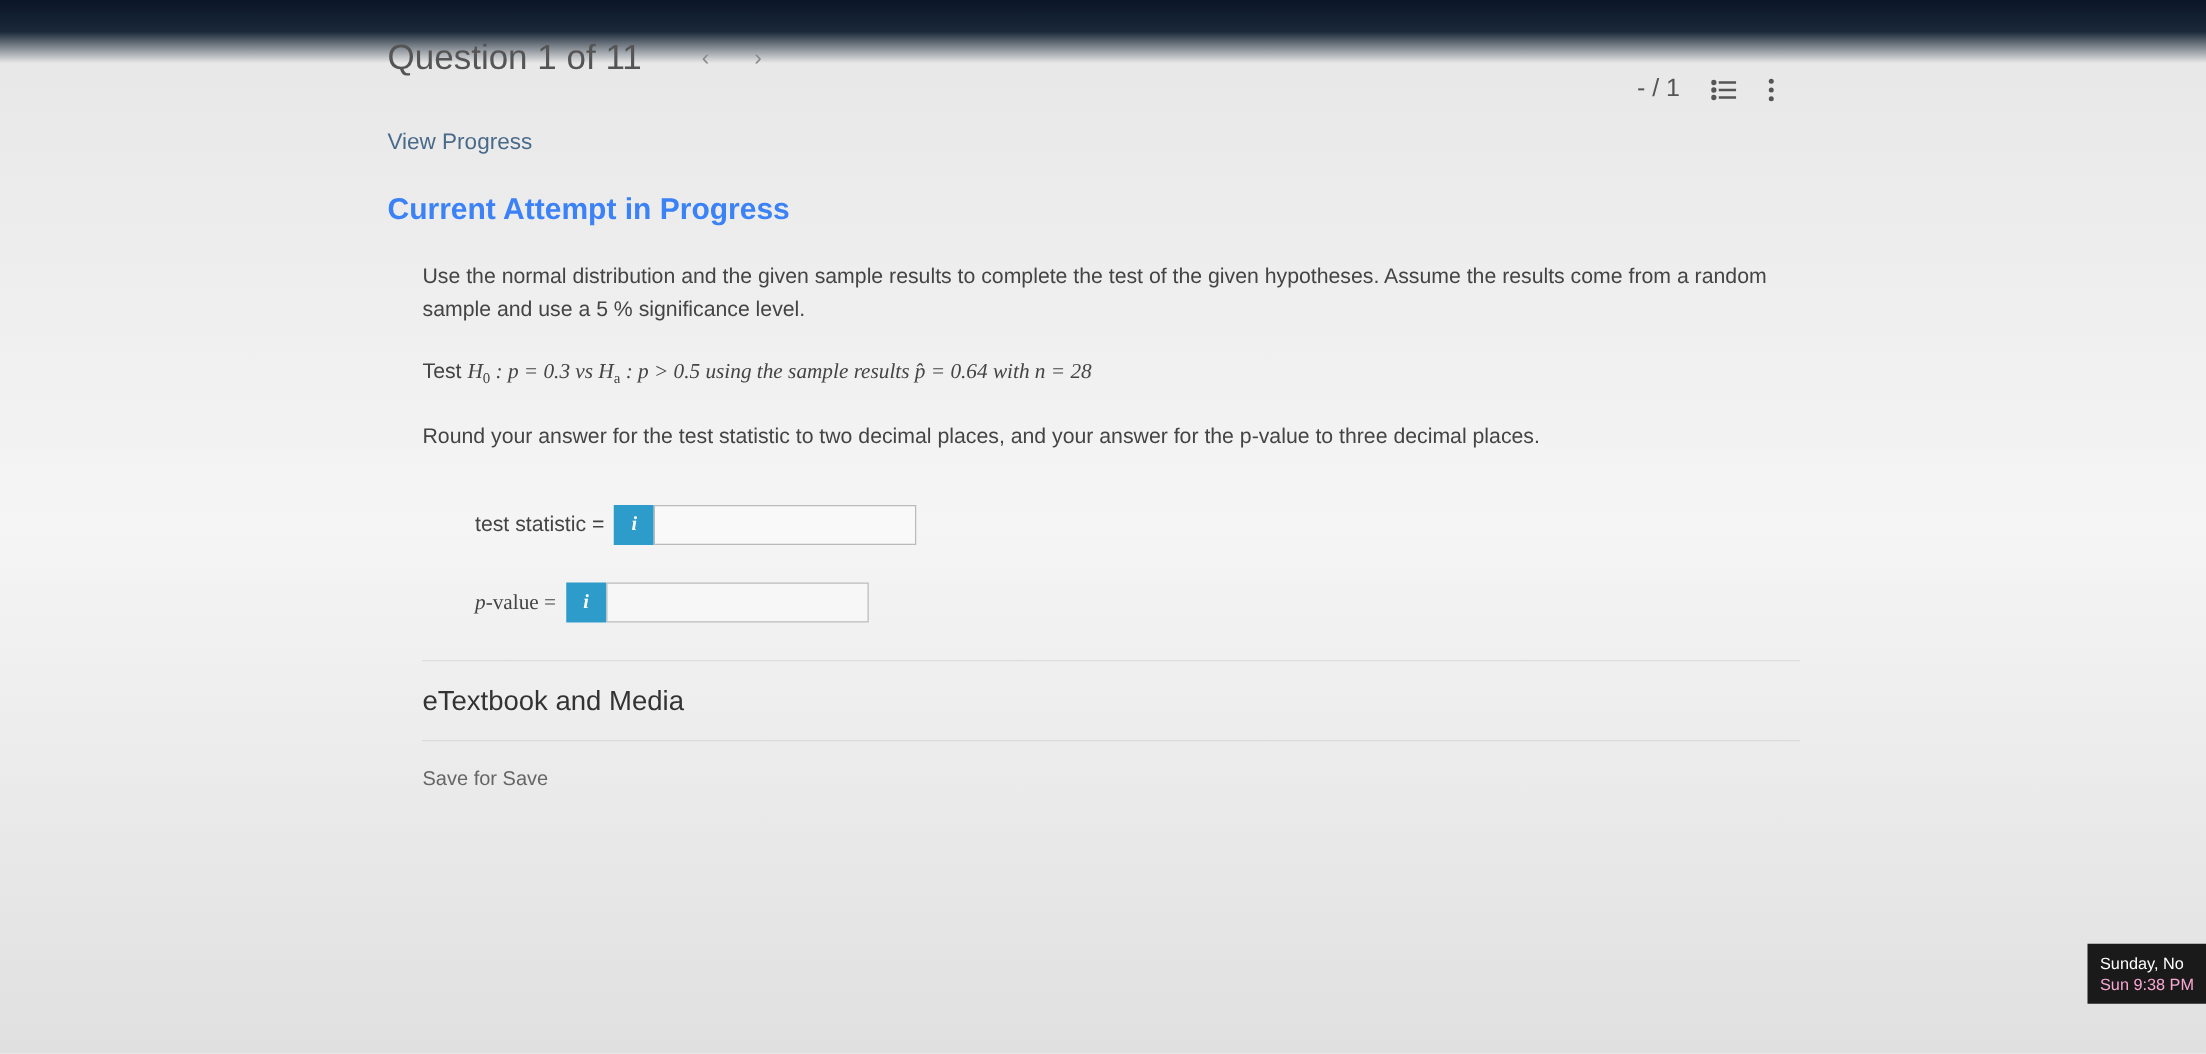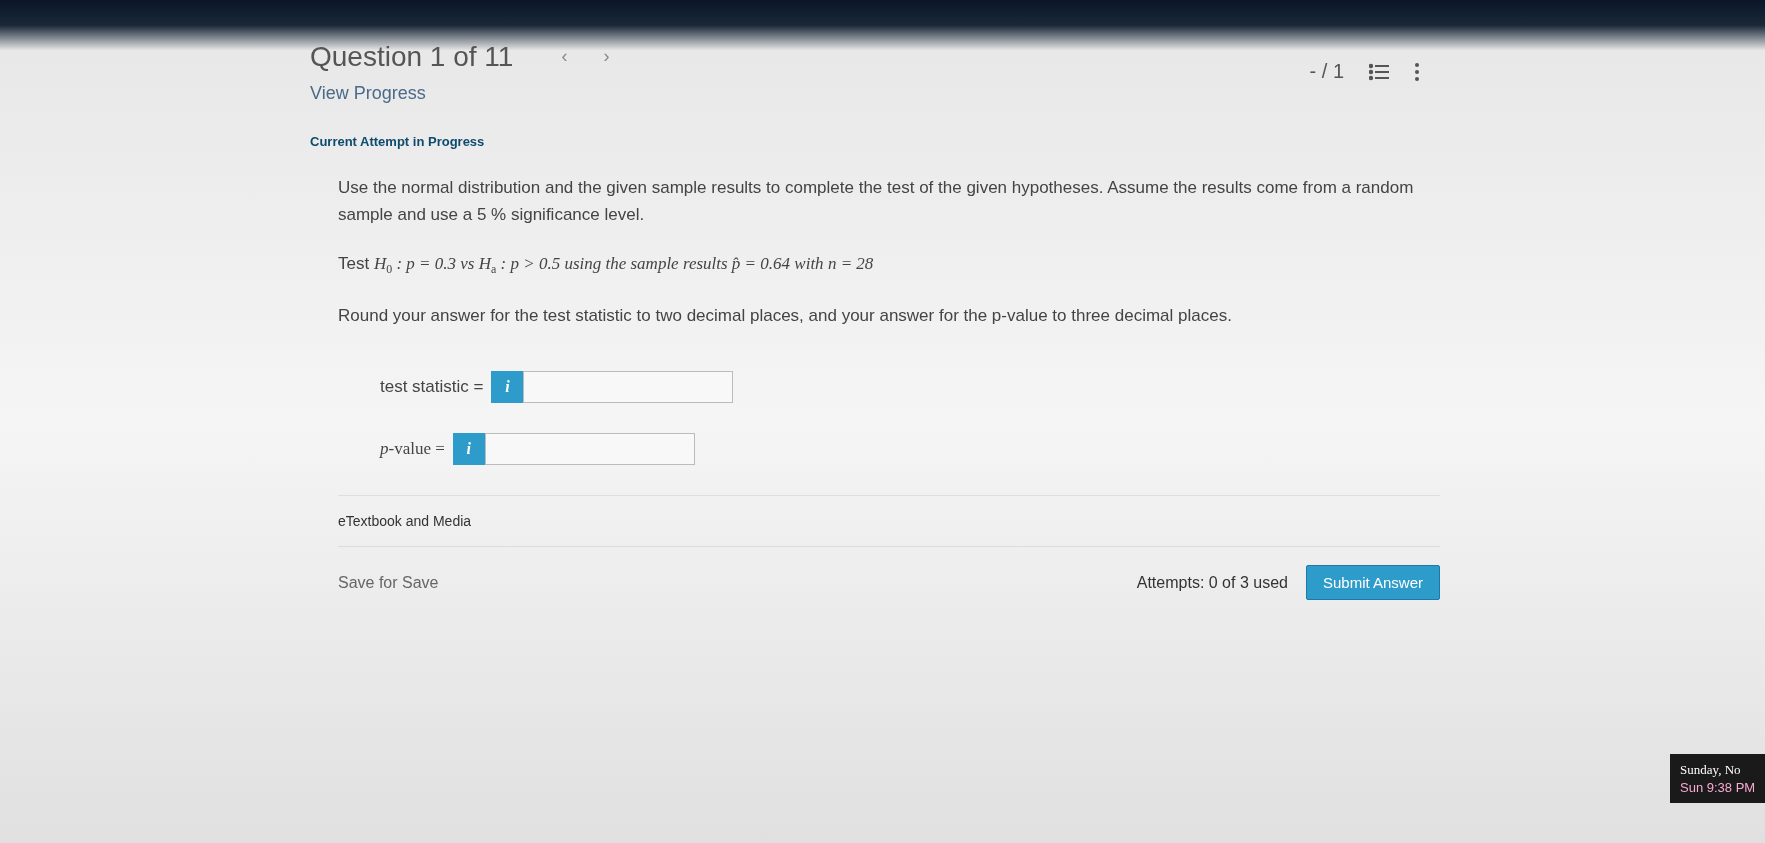--- a/index.html
+++ b/index.html
@@ -10,22 +10,23 @@
     width: 1765px;
     color: #333;
     position: relative;
   }
   .page {
     padding: 30px 0 0 310px;
     width: 1440px;
   }
   .header-row {
     display: flex;
-    align-items: center;
+    align-items: flex-start;
     justify-content: space-between;
+    margin-bottom: 20px;
     padding-right: 20px;
   }
   .q-title {
     font-size: 28px;
     font-weight: 300;
     color: #555;
     display: flex;
     align-items: center;
     gap: 30px;
   }
@@ -46,23 +47,23 @@
   }
   .icon-btn { cursor: pointer; color: #555; display:flex; align-items:center;}
   .view-policies {
     font-size: 18px;
     color: #4a6a8a;
     cursor: pointer;
     margin-bottom: 30px;
     display: inline-block;
   }
   .section-title {
-    font-size: 13px;
+    font-size: 24px;
     font-weight: 600;
-    color: #0c4a6e;
+    color: #3b82f6;
     margin-bottom: 25px;
   }
   .content-block {
     padding-left: 28px;
     font-size: 17px;
     color: #444;
     line-height: 1.6;
   }
   .para { margin-bottom: 22px; }
   .math { font-family: "Times New Roman", serif; font-style: italic; }
@@ -98,21 +99,21 @@
   }
   .select-input {
     height: 30px;
     width: 180px;
     border: 1px solid #bbb;
     background: rgba(255,255,255,0.6);
     font-size: 14px;
     padding: 0 6px;
   }
   .etextbook {
-    font-size: 14px;
+    font-size: 22px;
     color: #333;
     padding: 14px 0;
     border-top: 1px solid rgba(0,0,0,0.08);
     border-bottom: 1px solid rgba(0,0,0,0.08);
     margin-top: 20px;
     cursor: pointer;
   }
   .footer-row {
     display: flex;
     justify-content: space-between;
@@ -139,21 +140,21 @@
     position: absolute;
     right: 0;
     bottom: 40px;
     background: #1a1a1a;
     color: #ccc;
     font-size: 13px;
     padding: 8px 10px;
     width: 95px;
     overflow: hidden;
   }
-  .clock-popup .line1 { color: #fff; margin-bottom: 2px; white-space: nowrap; font-family: Liberation Serif, serif;}
+  .clock-popup .line1 { color: #fff; margin-bottom: 2px; white-space: nowrap;}
   .clock-popup .line2 { color: #f9a8d4; font-size: 13px; white-space: nowrap;}
 </style>
 </head>
 <body>
 
 <div class="page">
 
   <div class="header-row">
     <div class="q-title">
       <span>Question 1 of 11</span>
@@ -215,24 +216,20 @@
 
       <div class="info-btn">i</div>
       <input class="text-input" type="text" style="">
     </div>
 
 
     <div class="etextbook">eTextbook and Media</div>
 
     <div class="footer-row">
       <span class="save-later">Save for Save</span>
-      <div class="right-footer">
-        <span class="attempts">Attempts: 0 of 3 used</span>
-        <button class="submit-btn">Submit Answer</button>
-      </div>
     </div>
 
   </div>
 </div>
 
 <div class="clock-popup">
   <div class="line1">Sunday, No</div>
   <div class="line2">Sun 9:38 PM</div>
 </div>
 

